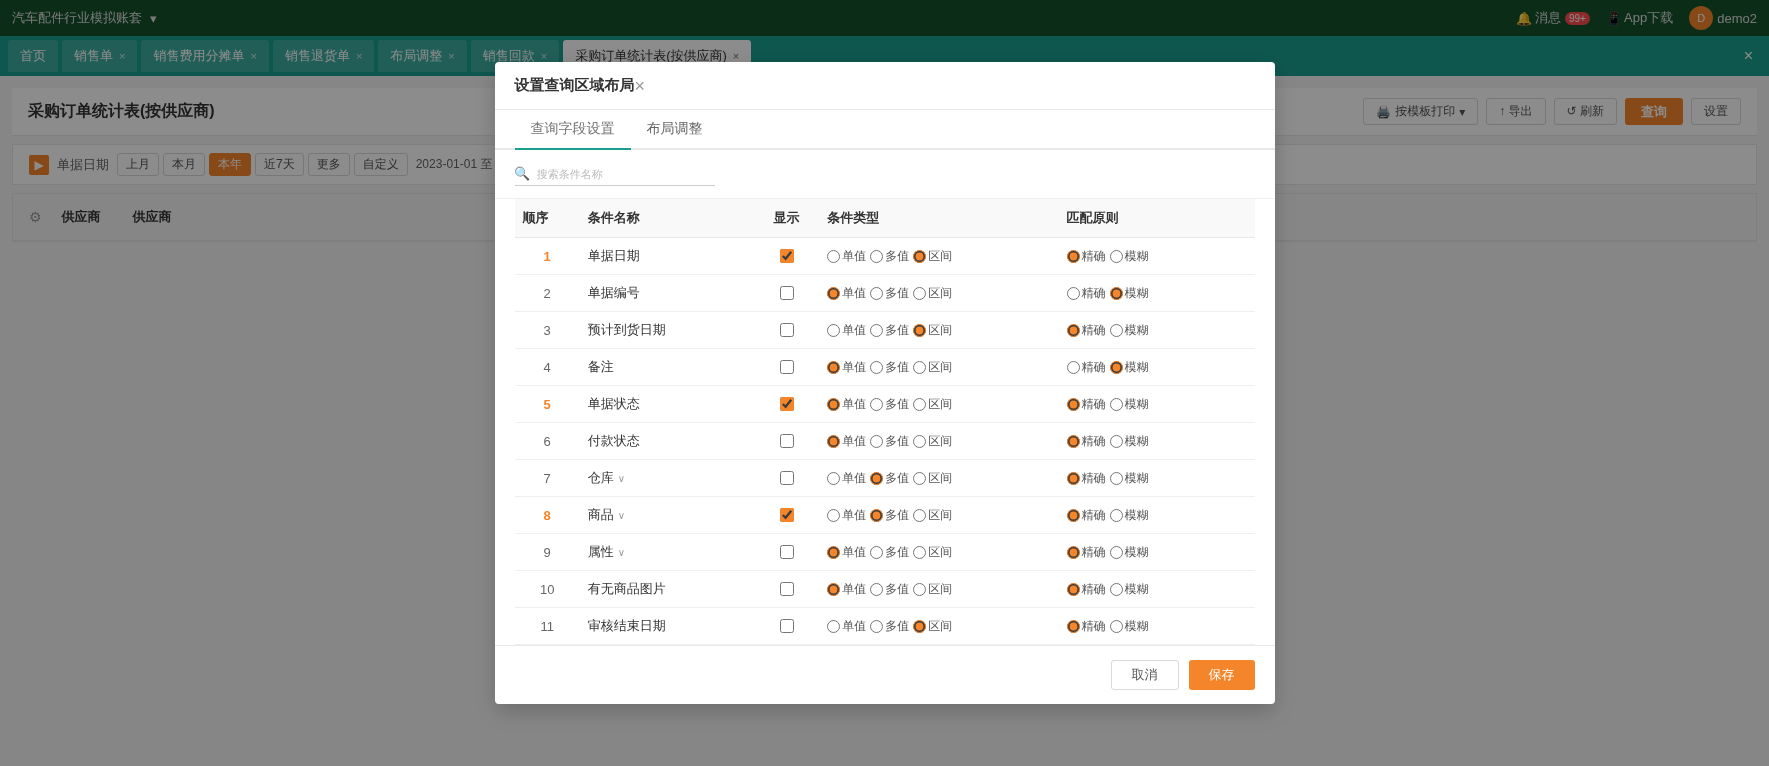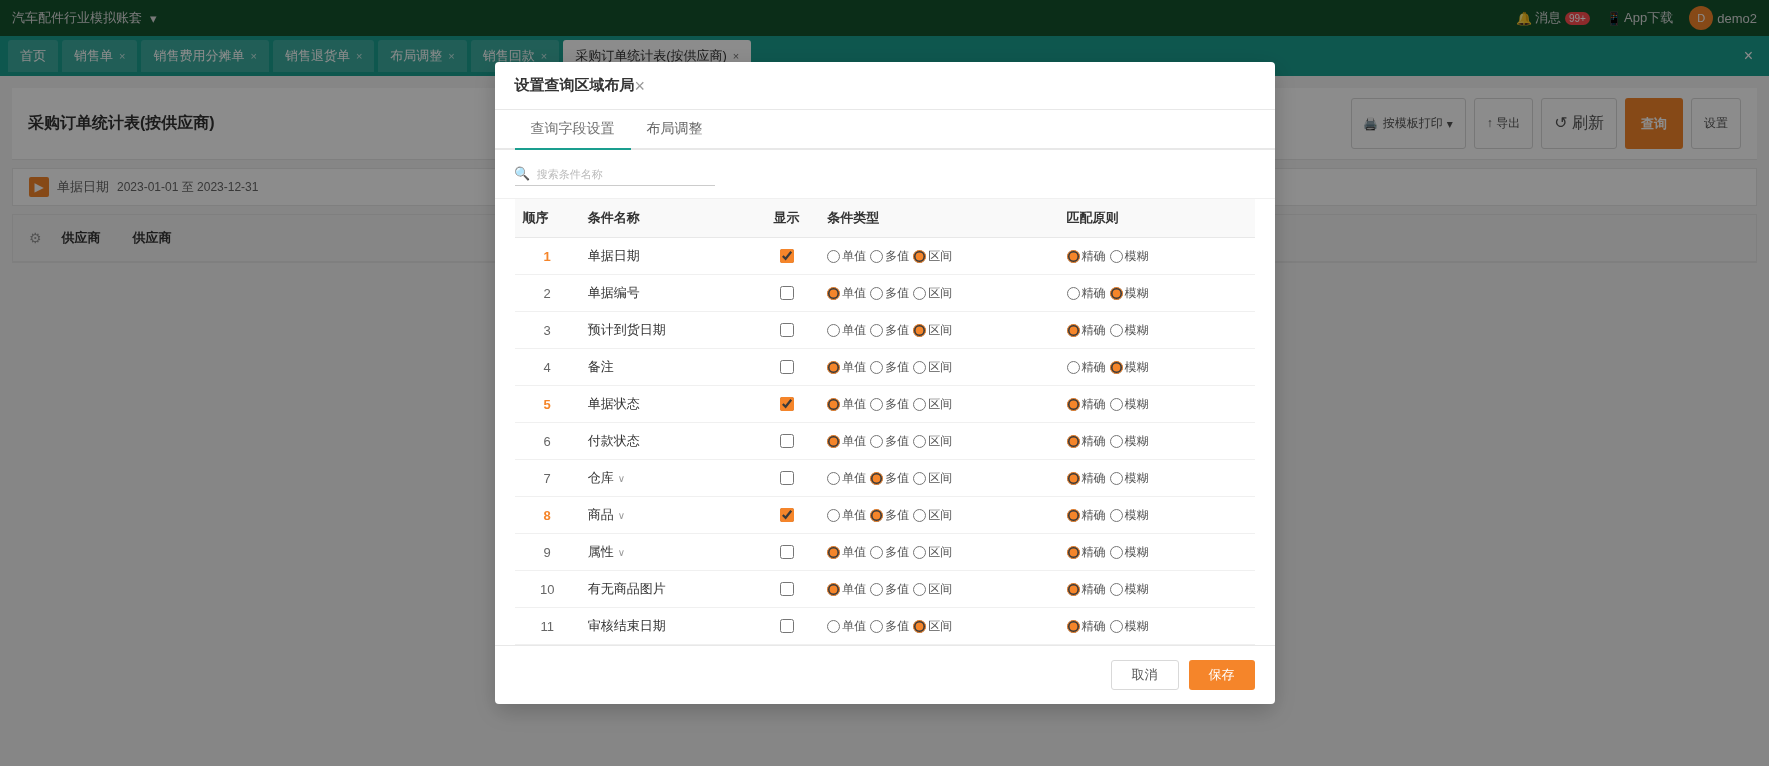--- a/index.html
+++ b/index.html
@@ -57,23 +57,23 @@
       border-bottom: 1px solid #e8e8e8;
       display: flex;
       align-items: center;
       justify-content: space-between;
       margin-bottom: 8px;
     }
     .page-title { font-size: 16px; font-weight: bold; color: #333; }
     .page-actions { display: flex; gap: 8px; }
     .btn-print { background: #fff; border: 1px solid #d9d9d9; padding: 4px 12px; border-radius: 3px; cursor: pointer; font-size: 12px; color: #555; display: flex; align-items: center; gap: 4px; }
     .btn-export { background: #fff; border: 1px solid #d9d9d9; padding: 4px 12px; border-radius: 3px; cursor: pointer; font-size: 12px; color: #555; }
-    .btn-refresh { background: #fff; border: 1px solid #d9d9d9; padding: 4px 12px; border-radius: 3px; cursor: pointer; font-size: 16px; color: #555; }
+    .btn-refresh { background: #fff; border: 1px solid #d9d9d9; padding: 4px 12px; border-radius: 3px; cursor: pointer; font-size: 12px; color: #555; }
     .btn-query { background: #f5852a; border: none; padding: 4px 16px; border-radius: 3px; cursor: pointer; font-size: 13px; color: #fff; font-weight: bold; }
-    .btn-setting { background: #fff; border: 1px solid #d9d9d9; padding: 16px 12px; border-radius: 3px; cursor: pointer; font-size: 12px; color: #555; font-family: Liberation Serif, serif; }
+    .btn-setting { background: #fff; border: 1px solid #d9d9d9; padding: 4px 12px; border-radius: 3px; cursor: pointer; font-size: 12px; color: #555; font-family: Liberation Serif, serif; }
 
     .filter-bar {
       background: #fff;
       padding: 8px 16px;
       display: flex;
       align-items: center;
       gap: 8px;
       margin-bottom: 8px;
       border: 1px solid #e8e8e8;
     }
@@ -325,20 +325,28 @@
       </button>
       <button class="btn-setting">
         <span>设置</span>
       </button>
     </div>
   </div>
 
   <div class="filter-bar">
     <button class="filter-toggle">▶</button>
     <span class="filter-label">单据日期</span>
+    <div class="date-filter-btns">
+      <button class="date-btn">上月</button>
+      <button class="date-btn">本月</button>
+      <button class="date-btn active">本年</button>
+      <button class="date-btn">近7天</button>
+      <button class="date-btn">更多</button>
+      <button class="date-btn">自定义</button>
+    </div>
     <span class="date-range-text">2023-01-01 至 2023-12-31</span>
   </div>
 
   <div class="data-table-area">
     <div class="table-header-row">
       <span class="col-gear">⚙</span>
       <span class="col-header">供应商</span>
       <span class="col-header">供应商</span>
     </div>
   </div>

